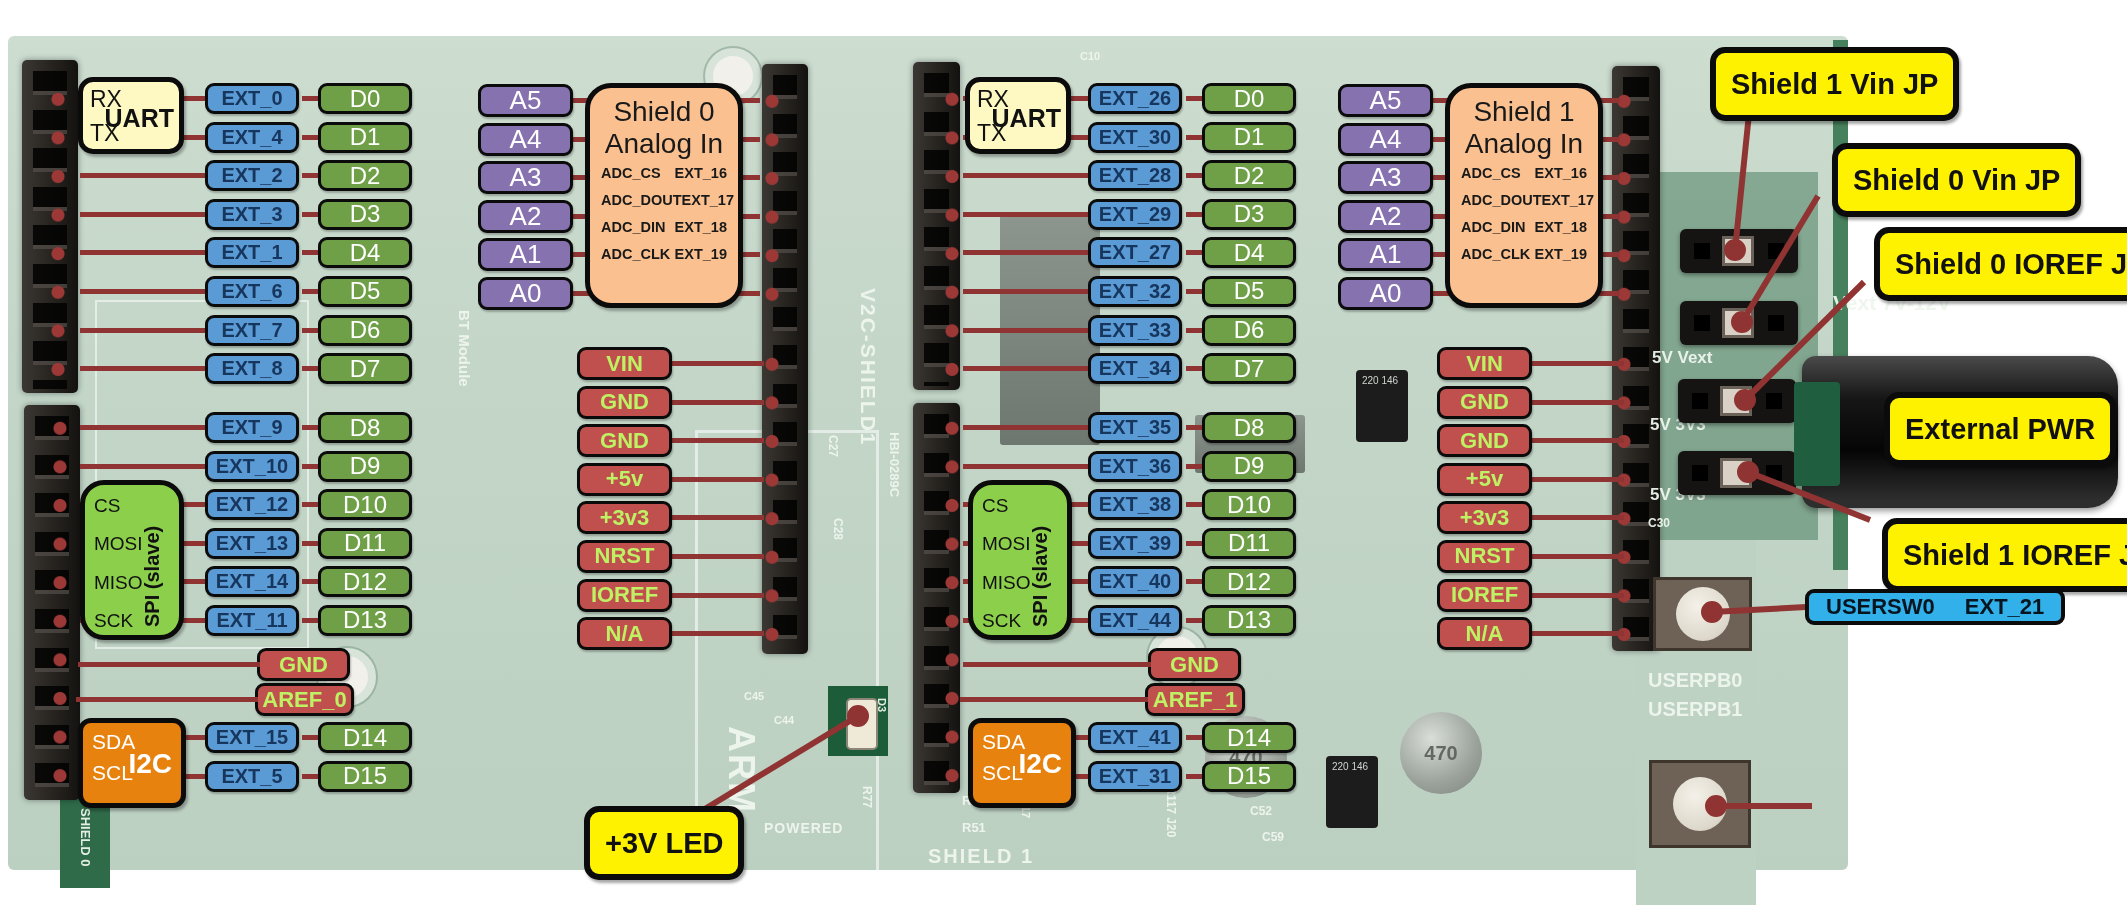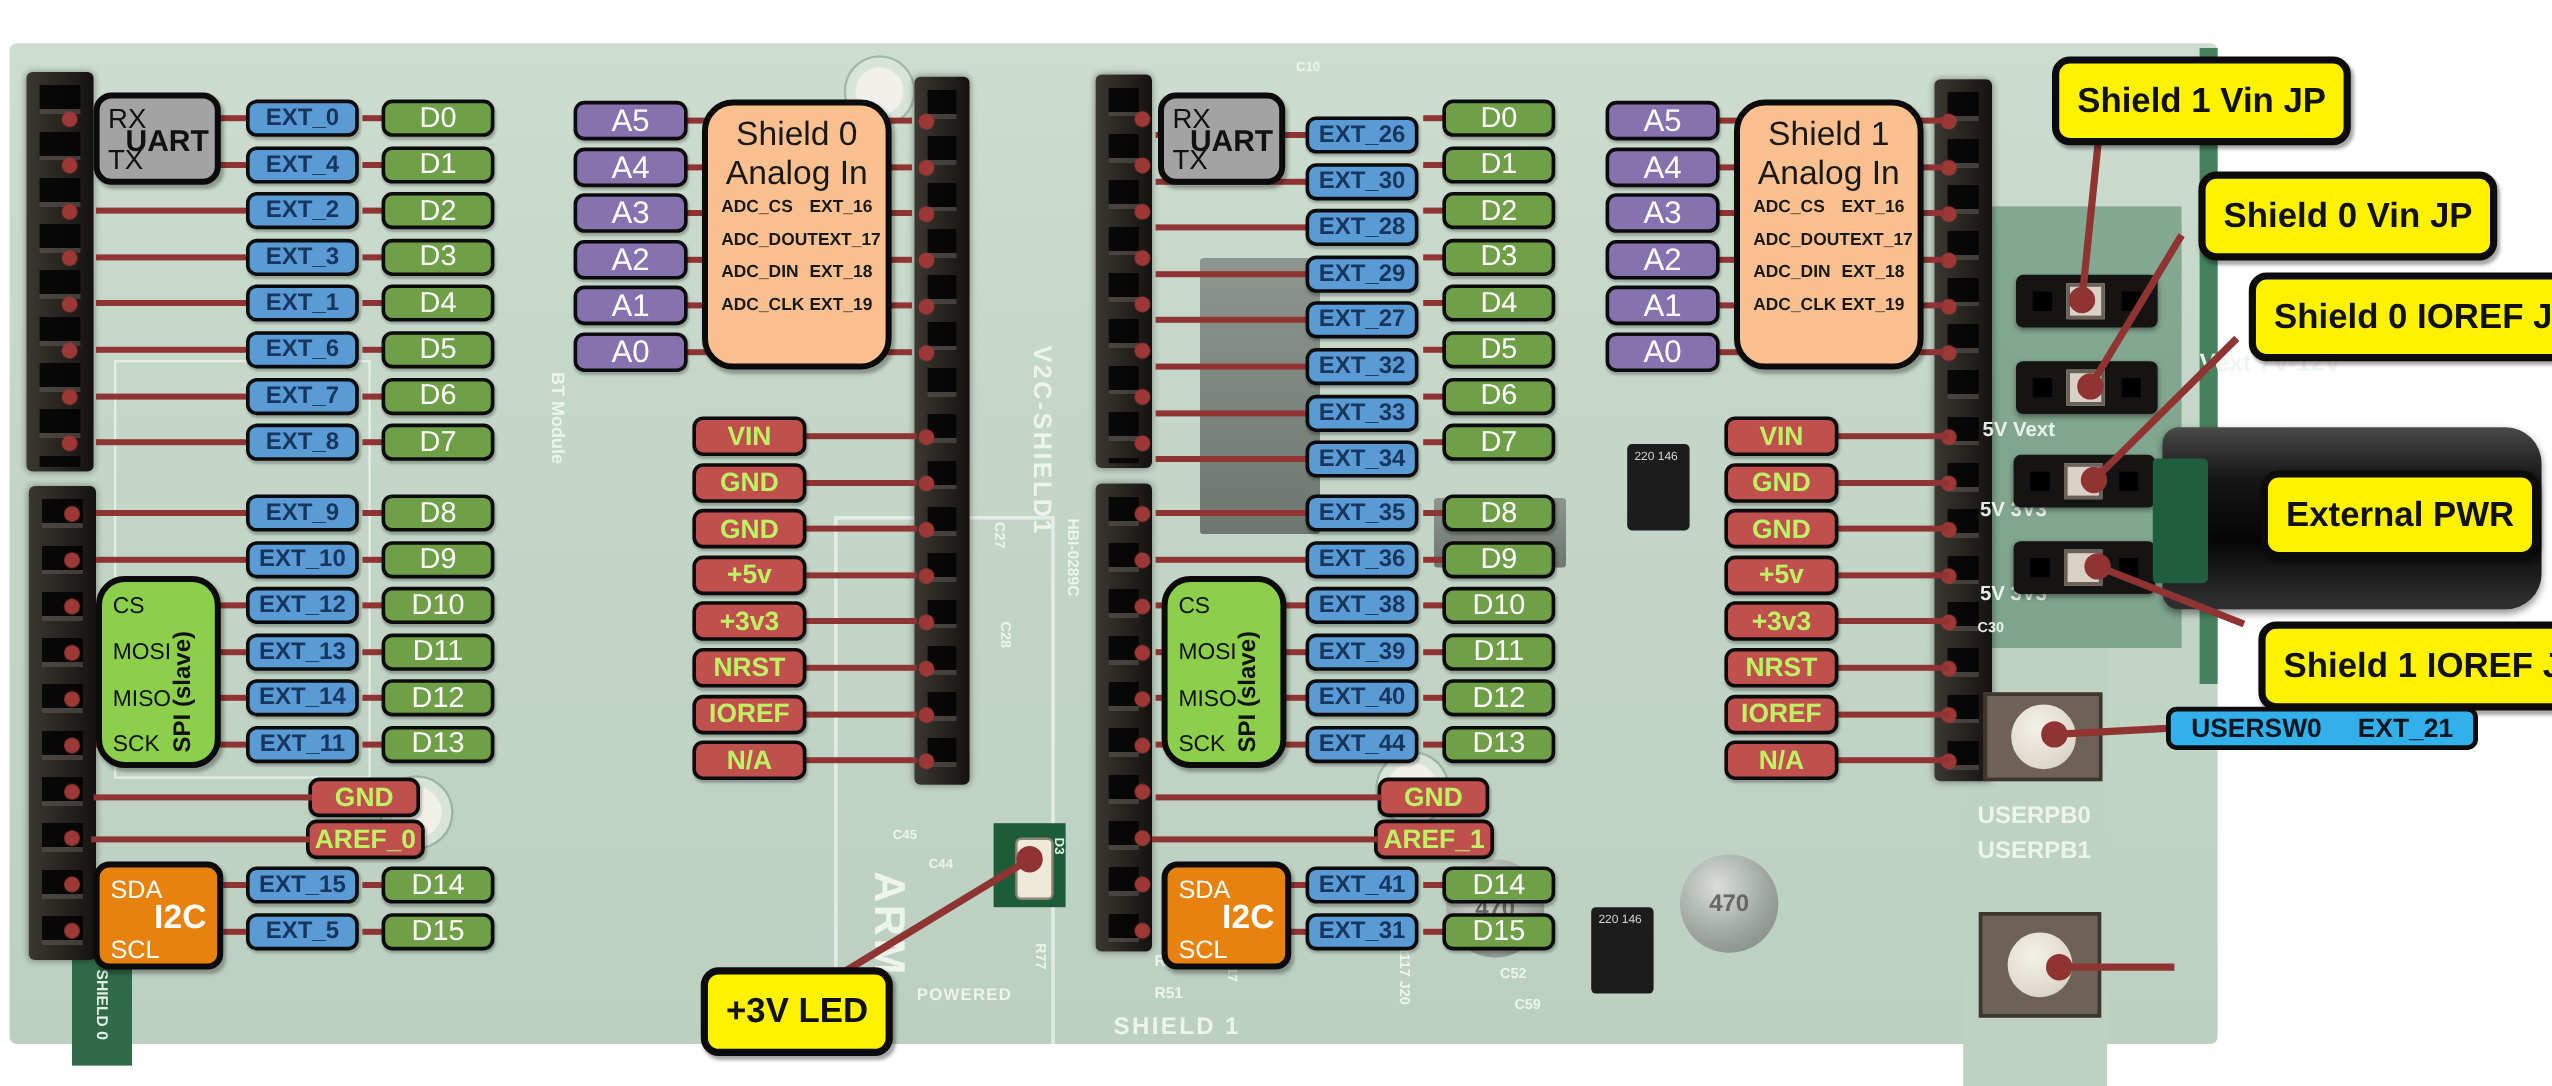--- a/index.html
+++ b/index.html
@@ -29,29 +29,29 @@
   .lbl.pw{background:#c0504d;color:#bef264;width:95px;font-size:22px;font-weight:600;height:33px;}
   .col.acol{gap:5.6px;} .col.pwcol{gap:5.6px;}
   .single{position:absolute;z-index:4;}
   
   .sl::before{content:"";position:absolute;right:100%;top:50%;margin-top:-2.5px;height:5px;background:#8f3433;z-index:-1;}
   .w128::before{width:128px;} .w19::before{width:19px;} .w182::before{width:182px;} .w188::before{width:188px;} .w22::before{width:22px;}
   .sr::after{content:"";position:absolute;left:100%;top:50%;margin-top:-2.5px;height:5px;background:#8f3433;z-index:-1;}
   .wr190::after{width:190px;} .wr95::after{width:95px;}
   
   .block{position:absolute;border:5px solid #0b0b0b;box-sizing:border-box;z-index:6;box-shadow:2px 3px 3px rgba(0,0,0,.3);}
-  .uart{width:106px;height:77px;background:#a3a3a3;border-radius:15px;}
+  .uart{width:106px;height:77px;background:#fef9c3;border-radius:15px;}
   .uart .pin{position:absolute;left:7px;font-size:23px;color:#111;font-weight:500;}
   .uart .t{position:absolute;right:5px;top:22px;font-size:25px;font-weight:bold;color:#111;}
   .spi{width:104px;height:160px;background:#8ccf4a;border-radius:24px;}
   .spi .pins{position:absolute;left:9px;top:6px;display:flex;flex-direction:column;gap:9.6px;}
   .spi .pins span{height:29px;display:flex;align-items:center;font-size:19px;color:#111;font-weight:500;}
   .spi .t{position:absolute;left:56px;top:142px;transform:rotate(-90deg);transform-origin:0 0;font-size:20px;font-weight:bold;color:#111;white-space:nowrap;}
   .i2c{width:108px;height:90px;background:#e8820e;border-radius:13px;}
-  .i2c .pins{position:absolute;left:9px;top:3px;display:flex;flex-direction:column;gap:19px;}
+  .i2c .pins{position:absolute;left:9px;top:3px;display:flex;flex-direction:column;gap:0;}
   .i2c .pins span{height:31px;display:flex;align-items:center;font-size:21px;color:#fff;font-weight:500;}
   .i2c .t{position:absolute;right:9px;top:25px;font-size:28px;font-weight:bold;color:#fff;}
   .analog{width:158px;height:225px;background:#fac090;border-radius:26px;}
   .analog .t{margin-top:8px;text-align:center;font-size:28px;color:#191919;line-height:1.13;}
   .analog .rows{margin-top:0;padding:0 11px;}
   .analog .row{display:flex;justify-content:space-between;height:27px;align-items:center;font-size:14.5px;font-weight:700;color:#191919;}
   
   .callout{position:absolute;background:#fff200;border:6px solid #0b0b0b;border-radius:15px;height:74px;
            display:flex;align-items:center;padding:0 15px;font-size:29px;font-weight:600;color:#111;
            box-sizing:border-box;z-index:9;white-space:nowrap;box-shadow:2px 3px 3px rgba(0,0,0,.35);margin-left:26px;}
@@ -303,21 +303,21 @@
         <span>ADC_DIN</span>
         <span>EXT_18</span>
       </div>
         <div class="row">
         <span>ADC_CLK</span>
         <span>EXT_19</span>
       </div>
       </div>
   </div>
 
-  <div class="col" style="left:1088px;top:97px;justify-content:center;">
+  <div class="col" style="left:1088px;top:83px;justify-content:center;">
 
   <div class="lbl ext sl w128">EXT_26</div>
       <div class="lbl ext sl w128">EXT_30</div>
       <div class="lbl ext sl w128">EXT_28</div>
       <div class="lbl ext sl w128">EXT_29</div>
       <div class="lbl ext sl w128">EXT_27</div>
       <div class="lbl ext sl w128">EXT_32</div>
       <div class="lbl ext sl w128">EXT_33</div>
       <div class="lbl ext sl w128">EXT_34</div>
     </div>

